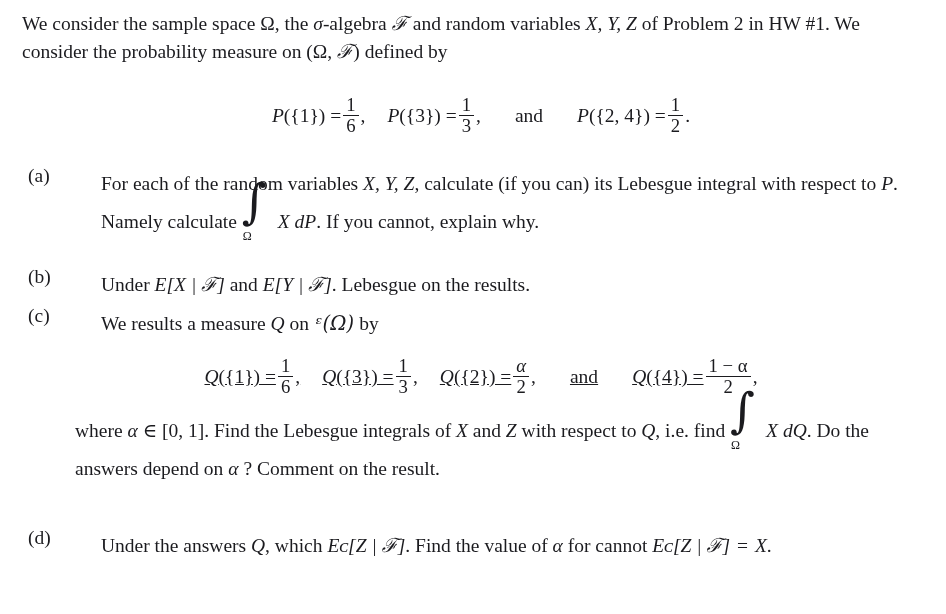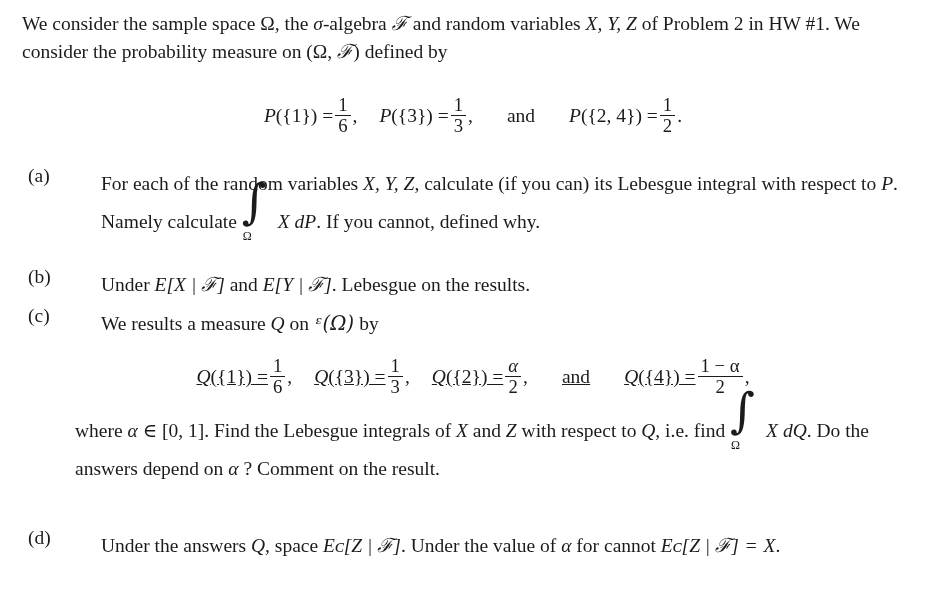--- a/index.html
+++ b/index.html
@@ -12,21 +12,21 @@
     height: 614px;
     font-family: "Liberation Serif", "DejaVu Serif", serif;
     color: #1b1b1f;
     font-size: 19.5px;
     overflow: hidden;
   }
   .page {
     position: relative;
     width: 946px;
     height: 614px;
-    padding: 0;
+    padding: 8px;
     box-sizing: border-box;
   }
   .intro {
     position: absolute;
     left: 22px;
     top: 10px;
     width: 902px;
     line-height: 1.42;
     text-align: left;
   }
@@ -132,21 +132,21 @@
     <span class="mi">P</span><span class="mup">({1}) =</span><span class="frac"><span class="num">1</span><span class="den">6</span></span><span>,</span><span class="gap-md"></span><span class="mi">P</span><span class="mup">({3}) =</span><span class="frac"><span class="num">1</span><span class="den">3</span></span><span>,</span><span class="gap-lg"></span><span class="mup">and</span><span class="gap-lg"></span><span class="mi">P</span><span class="mup">({2, 4}) =</span><span class="frac"><span class="num">1</span><span class="den">2</span></span><span>.</span>
   </div>
 
   <div class="eq-row" id="eq-q">
     <span class="mi">Q</span><span class="mup">({1}) =</span><span class="frac"><span class="num">1</span><span class="den">6</span></span><span>,</span><span class="gap-md"></span><span class="mi">Q</span><span class="mup">({3}) =</span><span class="frac"><span class="num">1</span><span class="den">3</span></span><span>,</span><span class="gap-md"></span><span class="mi">Q</span><span class="mup">({2}) =</span><span class="frac"><span class="num mi">α</span><span class="den">2</span></span><span>,</span><span class="gap-lg"></span><span class="mup">and</span><span class="gap-lg"></span><span class="mi">Q</span><span class="mup">({4}) =</span><span class="frac"><span class="num">1 − α</span><span class="den">2</span></span><span>,</span>
   </div>
 
   <div class="item" id="item-a">
     <span class="marker">(a)</span>
     <div class="body">
-      <span>For each of the random variables </span><span class="mi">X, Y, Z</span><span>, calculate (if you can) its Lebesgue integral with respect to </span><span class="mi">P</span><span>. Namely calculate </span><span class="intsym"><span class="glyph">∫</span><span class="lim">Ω</span></span><span class="gap-sm"></span><span class="mi">X dP</span><span>. If you cannot, defined why.</span>
+      <span>For each of the random variables </span><span class="mi">X, Y, Z</span><span>, calculate (if you can) its Lebesgue integral with respect to </span><span class="mi">P</span><span>. Namely calculate </span><span class="intsym"><span class="glyph">∫</span><span class="lim">Ω</span></span><span class="gap-sm"></span><span class="mi">X dP</span><span>. If you cannot, explain why.</span>
     </div>
   </div>
 
   <div class="item" id="item-b">
     <span class="marker">(b)</span>
     <div class="body">
       <span>Under </span><span class="mi">E[X | ℱ]</span><span> and </span><span class="mi">E[Y | ℱ]</span><span>. Lebesgue on the results.</span>
     </div>
   </div>
 
@@ -157,17 +157,17 @@
     </div>
   </div>
 
   <div class="sub-para" id="c-where">
     <span>where </span><span class="mi">α</span><span> ∈ [0, 1]. Find the Lebesgue integrals of </span><span class="mi">X</span><span> and </span><span class="mi">Z</span><span> with respect to </span><span class="mi">Q</span><span>, i.e. find </span><span class="intsym"><span class="glyph">∫</span><span class="lim">Ω</span></span><span class="gap-sm"></span><span class="mi">X dQ</span><span>. Do the answers depend on </span><span class="mi">α</span><span> ? Comment on the result.</span>
   </div>
 
   <div class="item" id="item-d">
     <span class="marker">(d)</span>
     <div class="body">
-      <span>Under the answers </span><span class="mi">Q</span><span>, space </span><span class="mi">Eᴄ[Z | ℱ]</span><span>. Under the value of </span><span class="mi">α</span><span> for cannot </span><span class="mi">Eᴄ[Z | ℱ]</span><span class="op"> = </span><span class="mi">X</span><span>.</span>
+      <span>Under the answers </span><span class="mi">Q</span><span>, which </span><span class="mi">Eᴄ[Z | ℱ]</span><span>. Find the value of </span><span class="mi">α</span><span> for cannot </span><span class="mi">Eᴄ[Z | ℱ]</span><span class="op"> = </span><span class="mi">X</span><span>.</span>
     </div>
   </div>
 
 </div>
 
 </body></html>

